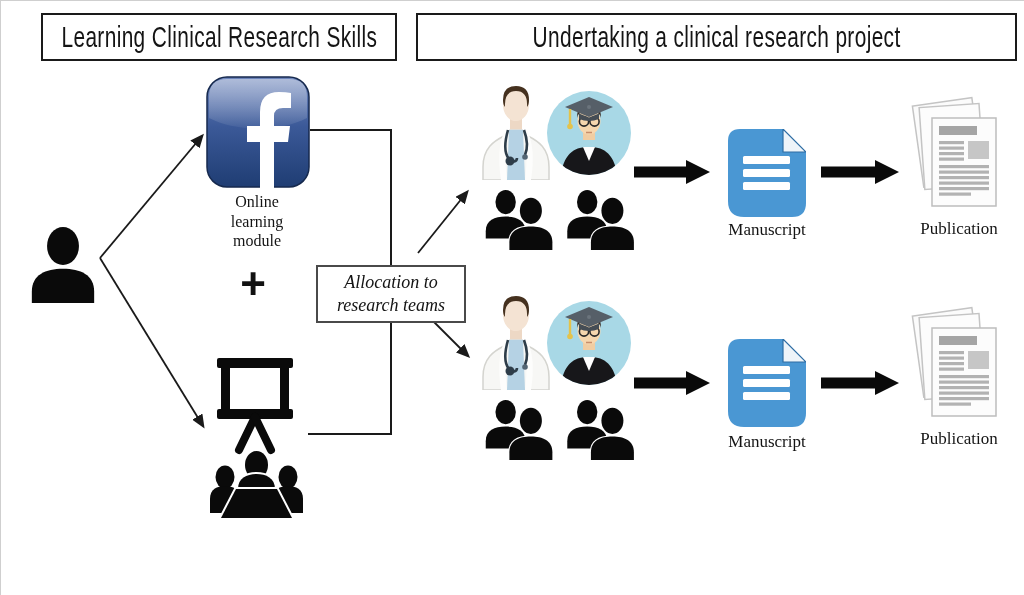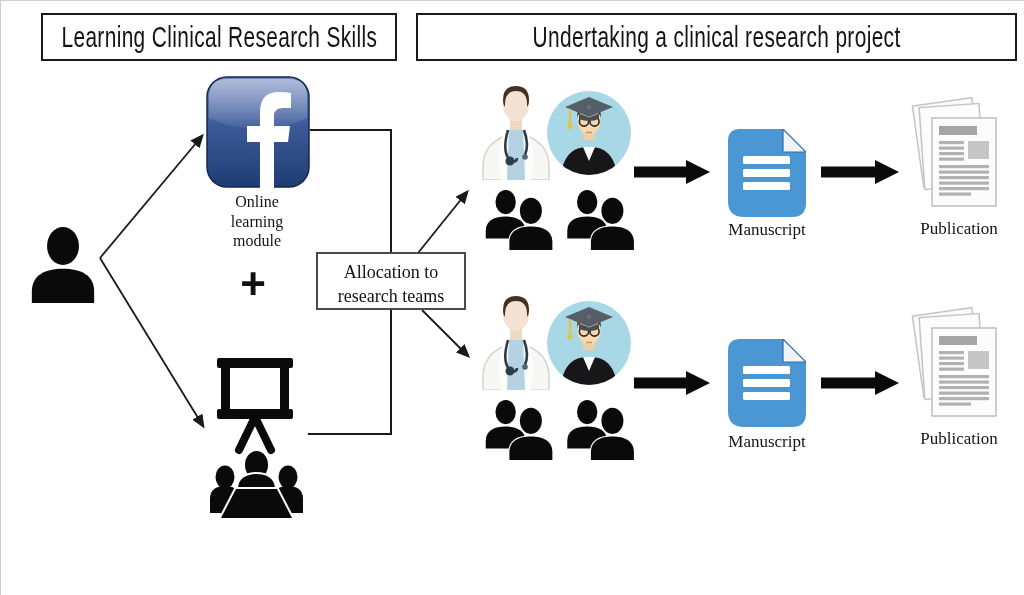--- a/index.html
+++ b/index.html
@@ -18,24 +18,24 @@
   .titlebox span{
     font-family:"Liberation Sans", sans-serif;font-size:29px;font-weight:400;
     letter-spacing:.5px;white-space:nowrap;transform:scaleX(.72);transform-origin:center;
     color:#141414;
   }
   .label{
     position:absolute;z-index:2;text-align:center;
     font-size:16px;line-height:1.22;color:#141414;
   }
   .allocbox{
-    position:absolute;left:315px;top:251px;width:146px;height:54px;z-index:3;
+    position:absolute;left:315px;top:264px;width:146px;height:54px;z-index:3;
     border:2px solid #4a4a4a;background:#fff;
-    display:flex;align-items:flex-end;justify-content:center;text-align:center;
-    font-size:18px;line-height:1.3;color:#141414;
+    display:flex;align-items:center;justify-content:center;text-align:center;
+    font-size:18px;line-height:1.3;color:#141414;font-style:italic;
   }
   .plus{
     position:absolute;left:228px;top:258px;width:48px;z-index:2;text-align:center;
     font-family:"Liberation Sans", sans-serif;font-size:44px;font-weight:600;color:#111;
   }
   .outlined{stroke:#fff;stroke-width:4;paint-order:stroke;}
 </style>
 </head>
 <body>
 

